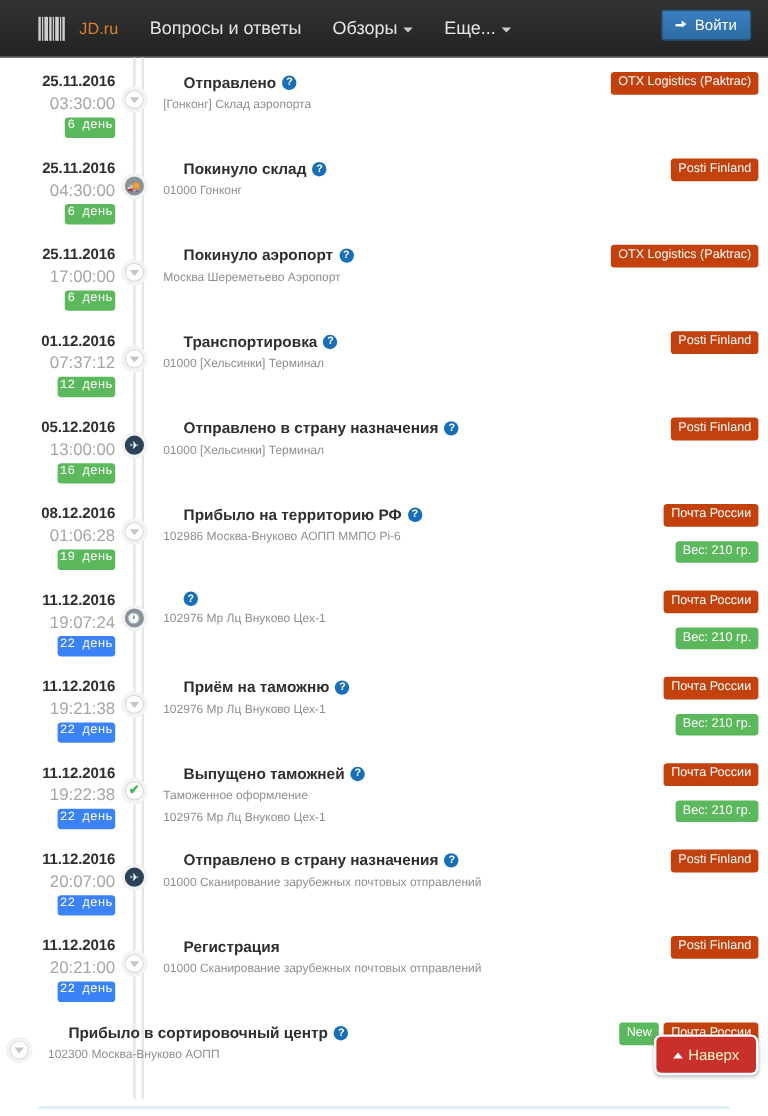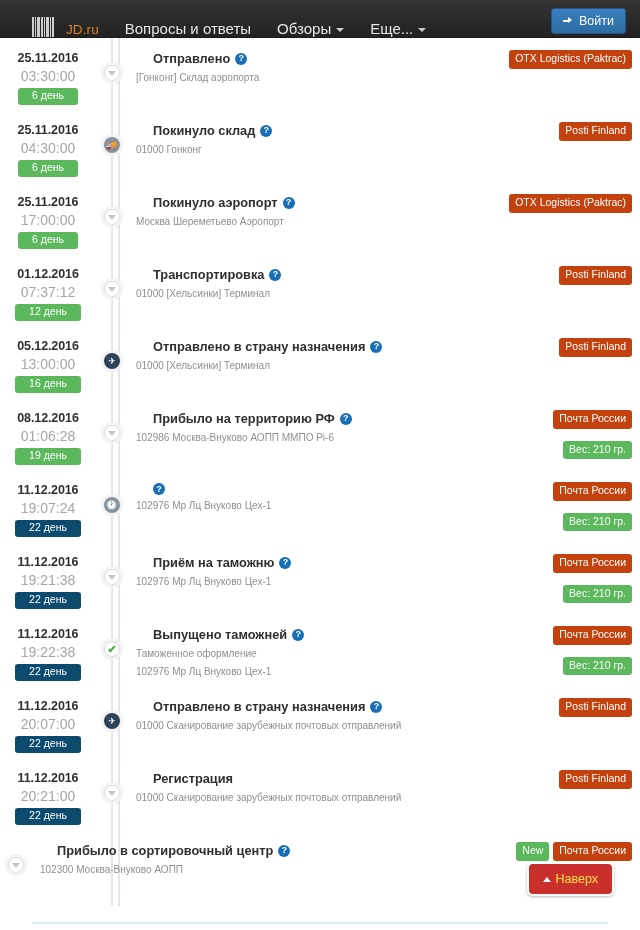--- a/index.html
+++ b/index.html
@@ -5,26 +5,26 @@
   * { box-sizing: border-box; margin: 0; padding: 0; }
   html, body {
     width: 640px; height: 930px;
     background: #ffffff;
     font-family: "Liberation Sans", sans-serif;
     overflow: hidden;
   }
 
   
   .navbar {
-    height: 38px;
+    height: 48px;
     background: #2b2b2b;
     background: linear-gradient(180deg, #333333 0%, #222222 100%);
     border-bottom: 1px solid #1a1a1a;
     display: flex;
-    align-items: flex-end;
+    align-items: center;
     padding: 0 14px 0 32px;
     position: relative;
   }
   .brand-logo {
     display: flex; align-items: flex-end; gap: 1px;
     height: 20px; margin-right: 12px;
   }
   .brand-logo i { display: block; width: 2px; background: #cfcfcf; height: 20px; }
   .brand-logo i:nth-child(2) { width: 1px; }
   .brand-logo i:nth-child(3) { width: 3px; }
@@ -66,32 +66,32 @@
   .timeline { position: relative; padding-top: 4px; }
   .rail {
     position: absolute; left: 111px; top: 0; bottom: 0;
     width: 2px; background: #e4e6e8;
   }
   .rail2 { position: absolute; left: 118px; top: 0; bottom: 0; width: 2px; background: #e4e6e8; }
 
   .entry { position: relative; display: flex; min-height: 72px; }
 
   .col-left {
-    width: 96px; flex: 0 0 96px; text-align: center;
+    width: 96px; flex: 0 0 96px; text-align: right;
     padding-top: 9px; padding-right: 0;
   }
   .date { font-size: 12.5px; font-weight: bold; color: #2f2f2f; letter-spacing: -.1px; }
   .time { font-size: 14px; color: #a6a6a6; margin-top: 3px; }
   .daybadge {
     display: inline-block; margin-top: 4px;
-    font-size: 10.5px; color: #fff; padding: 2px 14px 3px;
-    border-radius: 3px; line-height: 1.1; white-space: nowrap;
+    font-size: 10.5px; color: #fff; padding: 2px 2px 3px;
+    border-radius: 3px; line-height: 1.1; white-space: nowrap; font-family: Liberation Mono, monospace;
   }
   .daybadge.green { background: #5cb85c; }
-  .daybadge.blue  { background: #0c4a6e; }
+  .daybadge.blue  { background: #3b82f6; }
 
   .col-icon { width: 40px; flex: 0 0 40px; position: relative; }
   .node {
     position: absolute; left: 5px; top: 20px;
     width: 22px; height: 22px; border-radius: 50%;
     background: #fff; border: 3px solid #f2f3f4;
     display: flex; align-items: center; justify-content: center;
   }
   .node .disc {
     width: 16px; height: 16px; border-radius: 50%;
@@ -136,23 +136,23 @@
   .weight { margin-top: 12px; }
 
   
   .bottom-rule {
     position: absolute; left: 32px; right: 32px; top: 922px;
     height: 2px; background: #d7ecf5;
   }
 
   
   .back-top {
-    position: absolute; right: 26px; top: 862px;
+    position: absolute; right: 8px; top: 862px;
     background: #c9302c; border: 2px solid #ffffff; border-radius: 6px;
-    color: #fde047; font-size: 12.5px; padding: 8px 14px;
+    color: #fef9c3; font-size: 12.5px; padding: 8px 14px;
     display: inline-flex; align-items: center; gap: 5px;
     box-shadow: 0 1px 3px rgba(0,0,0,.28); white-space: nowrap;
   }
   .chev-up {
     width: 0; height: 0;
     border-left: 4px solid transparent; border-right: 4px solid transparent;
     border-bottom: 5px solid #ffffff;
   }
 </style>
 </head>

